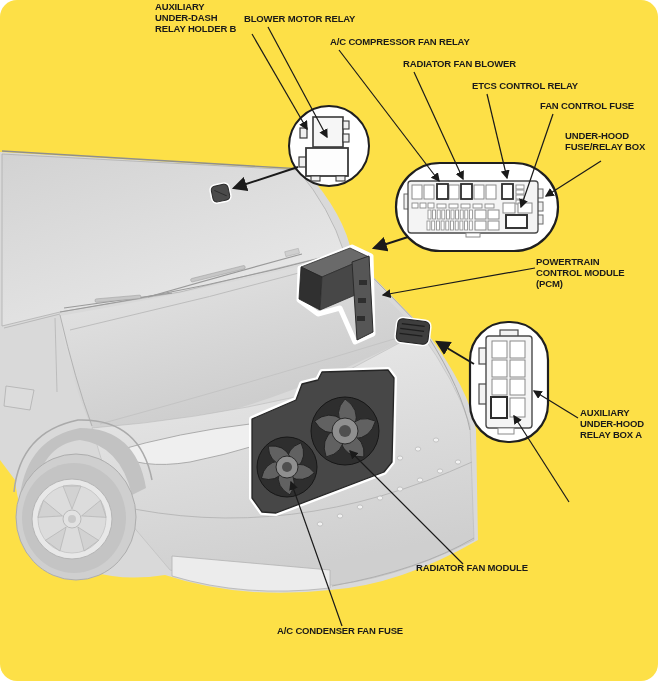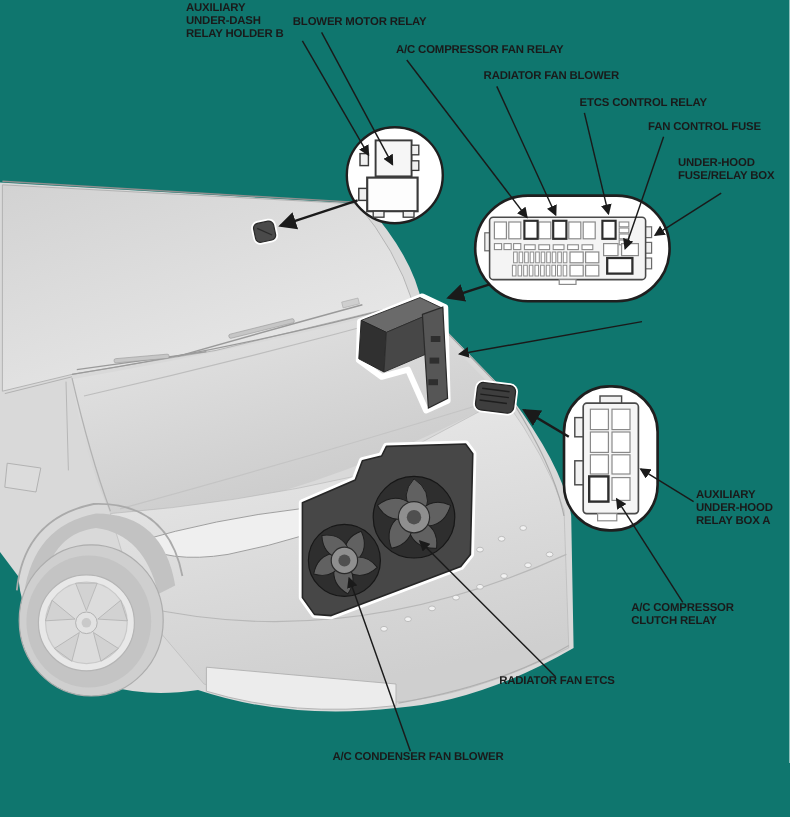--- a/index.html
+++ b/index.html
@@ -1,17 +1,17 @@
 <!DOCTYPE html>
 <html><head>
 <meta charset="utf-8">
 <style>
   html,body{margin:0;padding:0;background:#fff;}
-  .stage{position:relative;width:658px;height:681px;background:#0f766e;overflow:hidden;
-         font-family:"Liberation Sans",sans-serif;}
+  .stage{position:relative;width:658px;height:681px;background:#fde047;overflow:hidden;
+         font-family:"Liberation Sans",sans-serif;border-radius:17px;}
   .stage svg{position:absolute;left:0;top:0;}
   .lbl{position:absolute;font:bold 9.5px/10.8px "Liberation Sans",sans-serif;
        color:#1a1a1a;white-space:pre-line;letter-spacing:-0.15px;}
 </style>
 </head>
 <body>
 
 <div class="stage">
 
 <svg width="658" height="681" viewBox="0 0 658 681">
@@ -272,25 +272,26 @@
     <line x1="342" y1="626" x2="291" y2="482" stroke-width="1.2" marker-end="url(#ah)"></line>
   </g>
 </svg>
 
 <div class="lbl" style="left:155px;top:2px">AUXILIARY
 UNDER-DASH
 RELAY HOLDER B</div>
 <div class="lbl" style="left:244px;top:14px">BLOWER MOTOR RELAY</div>
 <div class="lbl" style="left:330px;top:37px">A/C COMPRESSOR FAN RELAY</div>
 <div class="lbl" style="left:403px;top:59px">RADIATOR FAN BLOWER</div>
-<div class="lbl" style="left:483px;top:81px">ETCS CONTROL RELAY</div>
+<div class="lbl" style="left:472px;top:81px">ETCS CONTROL RELAY</div>
 <div class="lbl" style="left:540px;top:101px">FAN CONTROL FUSE</div>
 <div class="lbl" style="left:565px;top:131px">UNDER-HOOD
 FUSE/RELAY BOX</div>
+<div class="lbl" style="left:536px;top:257px">POWERTRAIN
+CONTROL MODULE
+(PCM)</div>
 <div class="lbl" style="left:580px;top:408px">AUXILIARY
 UNDER-HOOD
 RELAY BOX A</div>
-<div class="lbl" style="left:526px;top:502px">A/C COMPRESSOR
-CLUTCH RELAY</div>
-<div class="lbl" style="left:416px;top:563px">RADIATOR FAN ETCS</div>
-<div class="lbl" style="left:277px;top:626px">A/C CONDENSER FAN BLOWER</div>
+<div class="lbl" style="left:416px;top:563px">RADIATOR FAN MODULE</div>
+<div class="lbl" style="left:277px;top:626px">A/C CONDENSER FAN FUSE</div>
 
 </div>
 
 </body></html>

